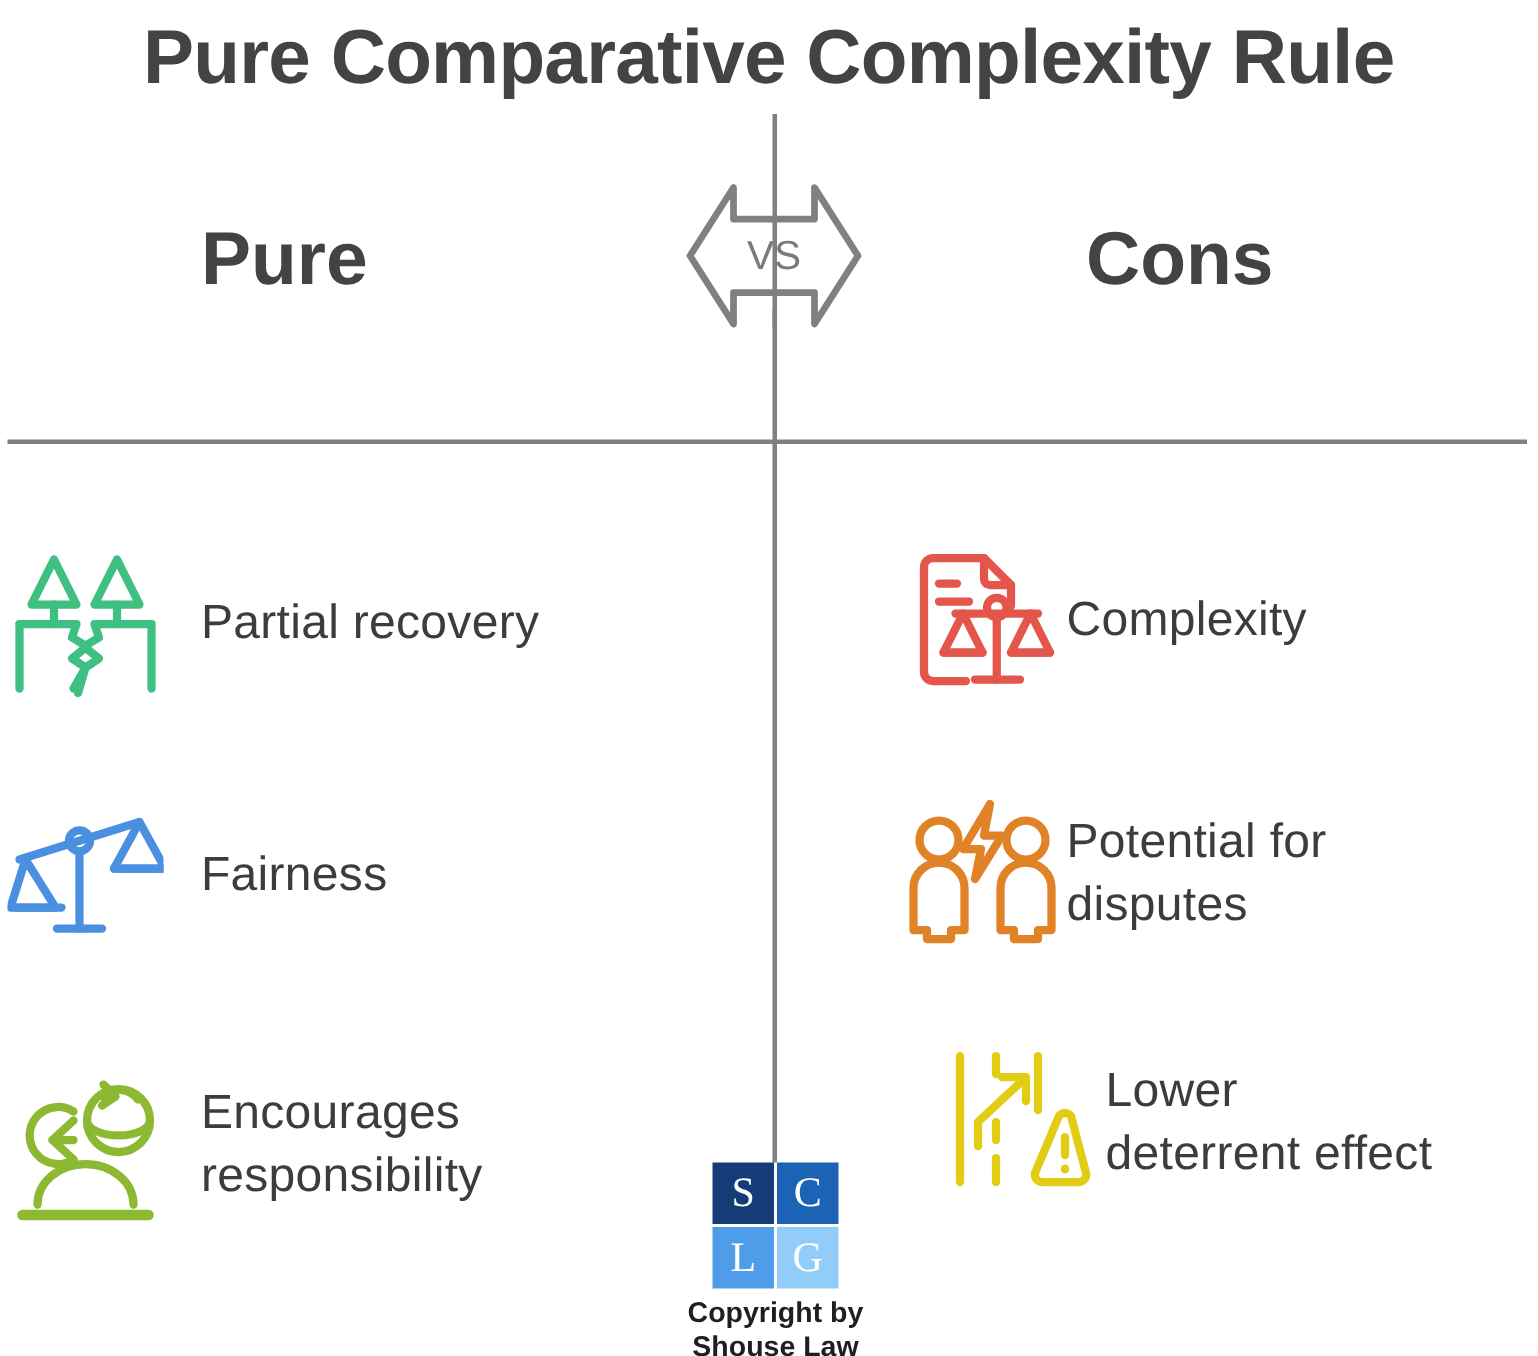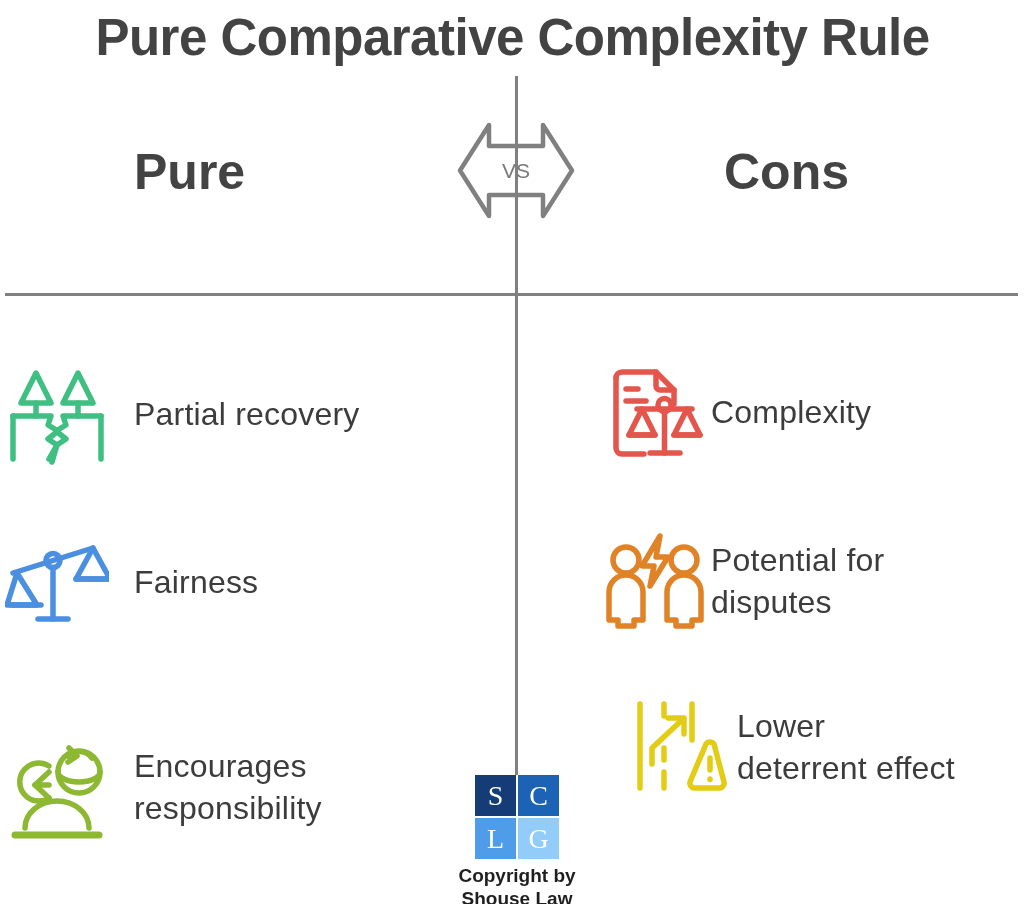--- a/index.html
+++ b/index.html
@@ -42,21 +42,21 @@
   #vs-badge {
     position:absolute;
     left:455px; top:120px;
     width:122px; height:101px;
   }
   #vs-badge svg { display:block; }
   #vs-text {
     position:absolute;
     left:0; top:0; width:122px; height:101px;
     display:flex; align-items:center; justify-content:center;
-    font-size:21px;
+    font-size:27px;
     color:#7a7a7a;
     font-weight:400;
     letter-spacing:0px;
   }
 
   
   .col-heading {
     position:absolute;
     top:143px;
     font-size:50px;
@@ -93,21 +93,21 @@
     line-height:1.30;
     color:#3c3c3c;
     font-weight:400;
     letter-spacing:0.2px;
     white-space:pre-line;
   }
 
   
   #item-pros-1 { left:2px;  top:360px; }
   #item-pros-2 { left:2px;  top:528px; }
-  #item-pros-3 { left:2px;  top:733px; }
+  #item-pros-3 { left:2px;  top:708px; }
   .pros .item-label { margin-left:22px; }
 
   
   #item-cons-1 { left:601px; top:358px; }
   #item-cons-2 { left:601px; top:527px; }
   #item-cons-3 { left:627px; top:693px; }
   .cons .item-label { }
 
   
   #logo-block {

